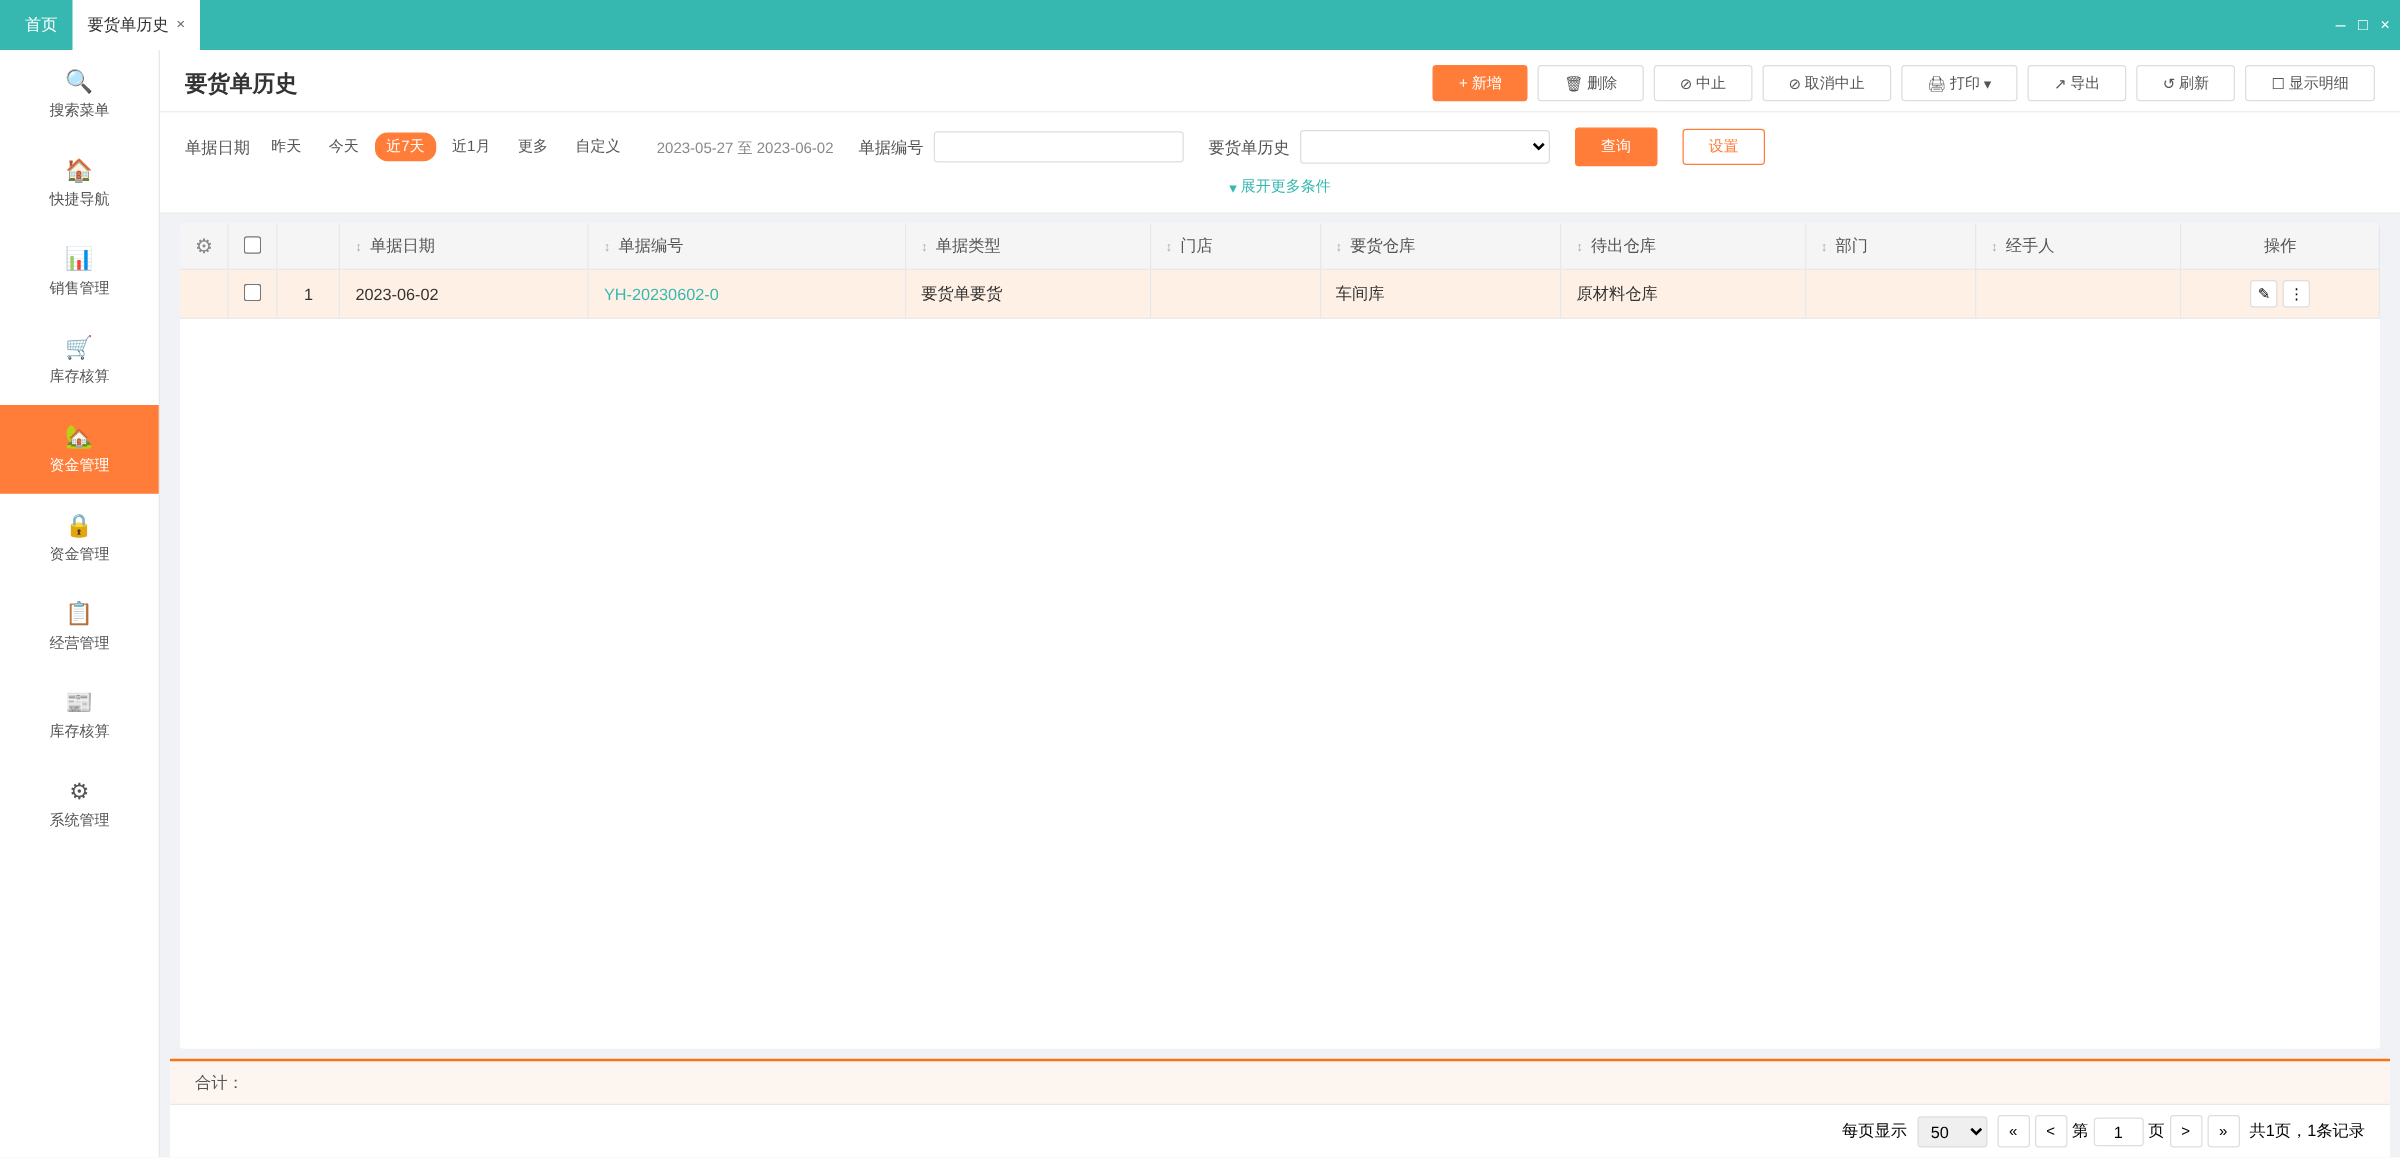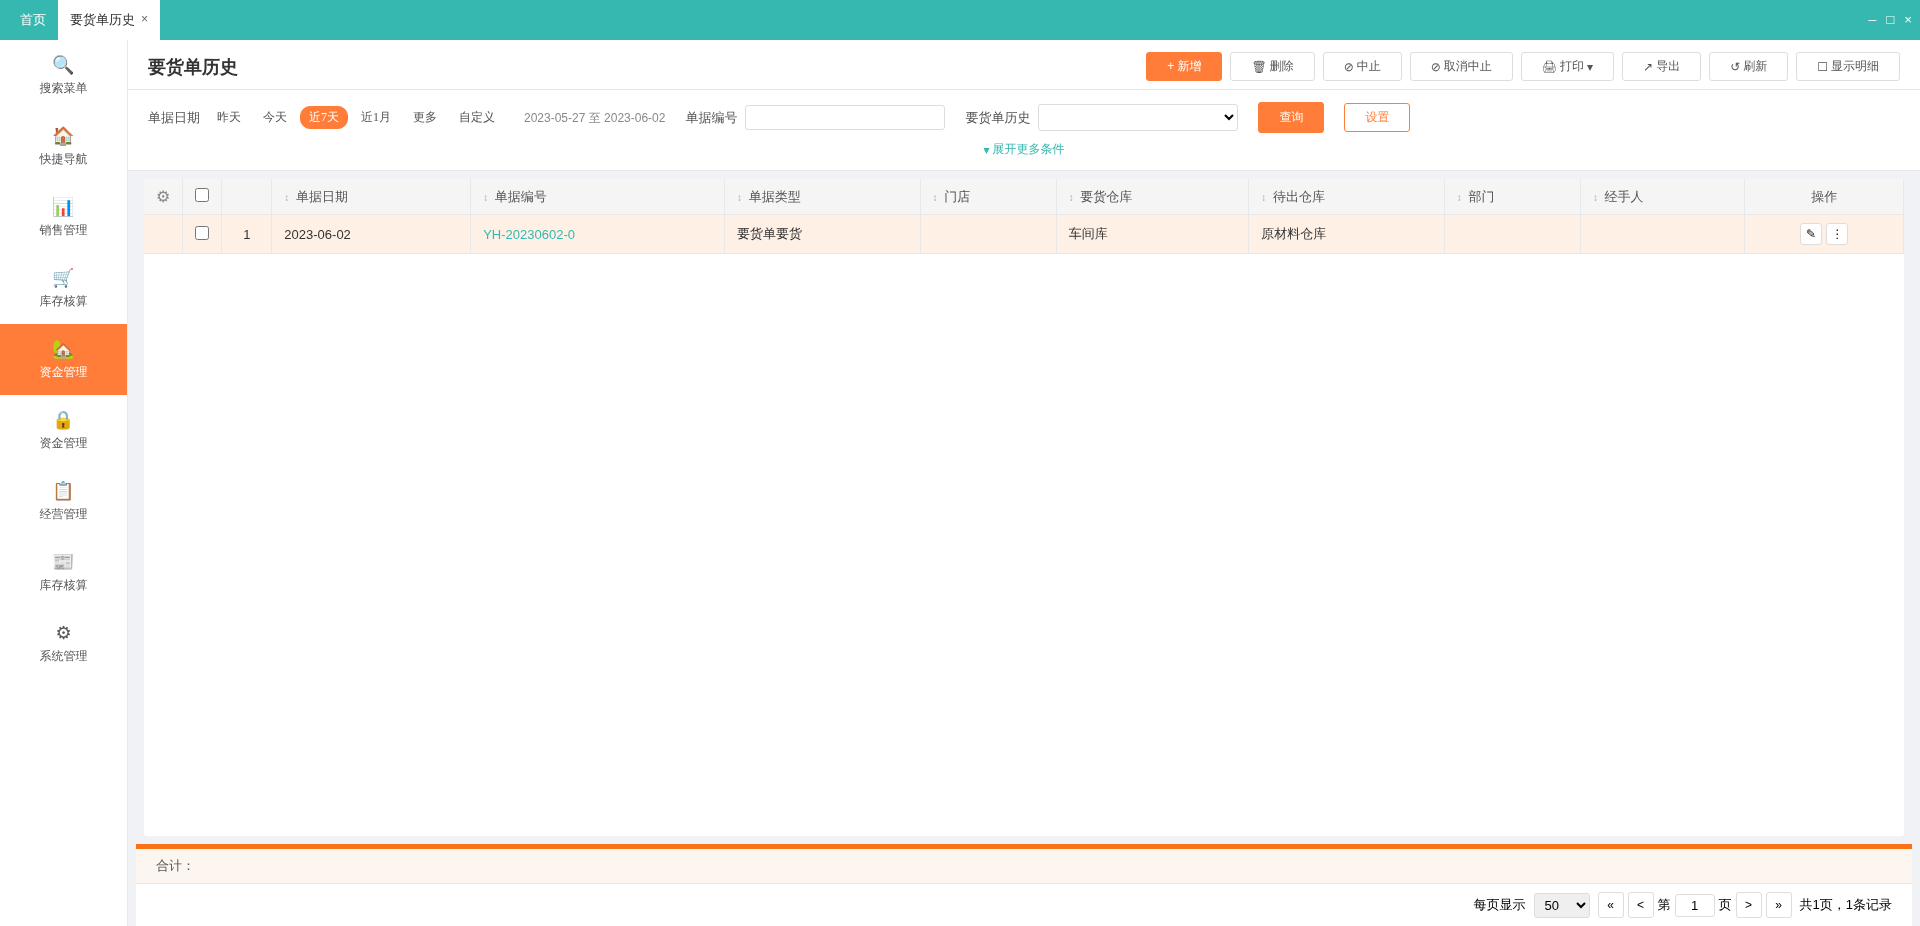--- a/index.html
+++ b/index.html
@@ -33,21 +33,21 @@
     .btn { padding: 5px 20px; border: 1px solid #ddd; border-radius: 3px; cursor: pointer; font-size: 12px; background: white; color: #555; display: flex; align-items: center; gap: 3px; }
     .btn-primary { background: #ff7d38; color: white; border-color: #ff7d38; }
     .btn-outline-primary { background: white; color: #ff7d38; border-color: #ff7d38; }
     .btn-display { background: white; color: #555; border-color: #ddd; }
 
     
     .filter-area { background: #fff; padding: 12px 20px; border-bottom: 1px solid #e8e8e8; }
     .filter-row { display: flex; align-items: center; gap: 20px; flex-wrap: wrap; }
     .filter-item { display: flex; align-items: center; gap: 8px; }
     .filter-label { color: #555; font-size: 13px; white-space: nowrap; }
-    .date-btns { display: flex; align-items: center; gap: 4px; font-family: Liberation Serif, serif; }
+    .date-btns { display: flex; align-items: center; gap: 4px; }
     .date-btn { padding: 2px 8px; border-radius: 10px; cursor: pointer; font-size: 12px; color: #555; border: 1px solid transparent; }
     .date-btn.active { background: #ff7d38; color: white; border-color: #ff7d38; border-radius: 10px; }
     .date-range { font-size: 12px; color: #888; margin-top: 2px; }
     .filter-input { border: 1px solid #ddd; border-radius: 3px; padding: 4px 8px; font-size: 13px; width: 200px; outline: none; }
     .filter-select { border: 1px solid #ddd; border-radius: 3px; padding: 4px 8px; font-size: 13px; width: 200px; outline: none; background: white; }
     .expand-btn { color: #36b8b0; cursor: pointer; font-size: 12px; display: flex; align-items: center; gap: 3px; }
     .filter-row2 { margin-top: 8px; display: flex; justify-content: center; }
 
     
     .table-container { flex: 1; overflow: auto; background: #fff; margin: 8px; border-radius: 3px; }
@@ -59,21 +59,21 @@
     .data-table tr.selected td { background: #fff0e6; }
     .data-table .link { color: #36b8b0; cursor: pointer; text-decoration: none; }
     .table-settings-col { width: 36px; text-align: center; }
     .table-check-col { width: 36px; text-align: center; }
     .table-num-col { width: 50px; text-align: center; }
     .table-ops { display: flex; gap: 4px; justify-content: center; }
     .table-ops .op-btn { width: 22px; height: 22px; border: 1px solid #ddd; border-radius: 3px; cursor: pointer; background: white; display: flex; align-items: center; justify-content: center; font-size: 12px; }
     .settings-icon { cursor: pointer; color: #888; font-size: 16px; }
 
     
-    .footer-bar { background: #fdf6f0; padding: 8px 20px; border-top: 5px solid #f97316; display: flex; align-items: center; }
+    .footer-bar { background: #fdf6f0; padding: 8px 20px; border-top: 2px solid #f97316; display: flex; align-items: center; }
     .footer-total { font-size: 13px; color: #555; }
 
     
     .pagination-bar { background: #fff; padding: 8px 20px; border-top: 1px solid #e8e8e8; display: flex; align-items: center; justify-content: flex-end; gap: 8px; }
     .page-size-select { border: 1px solid #ddd; border-radius: 3px; padding: 3px 6px; font-size: 13px; }
     .page-nav { display: flex; align-items: center; gap: 4px; }
     .page-nav-btn { width: 26px; height: 26px; border: 1px solid #ddd; border-radius: 3px; cursor: pointer; background: white; display: flex; align-items: center; justify-content: center; font-size: 12px; }
     .page-input { width: 40px; border: 1px solid #ddd; border-radius: 3px; padding: 3px; text-align: center; font-size: 13px; }
 
     .checkbox { width: 14px; height: 14px; cursor: pointer; }

